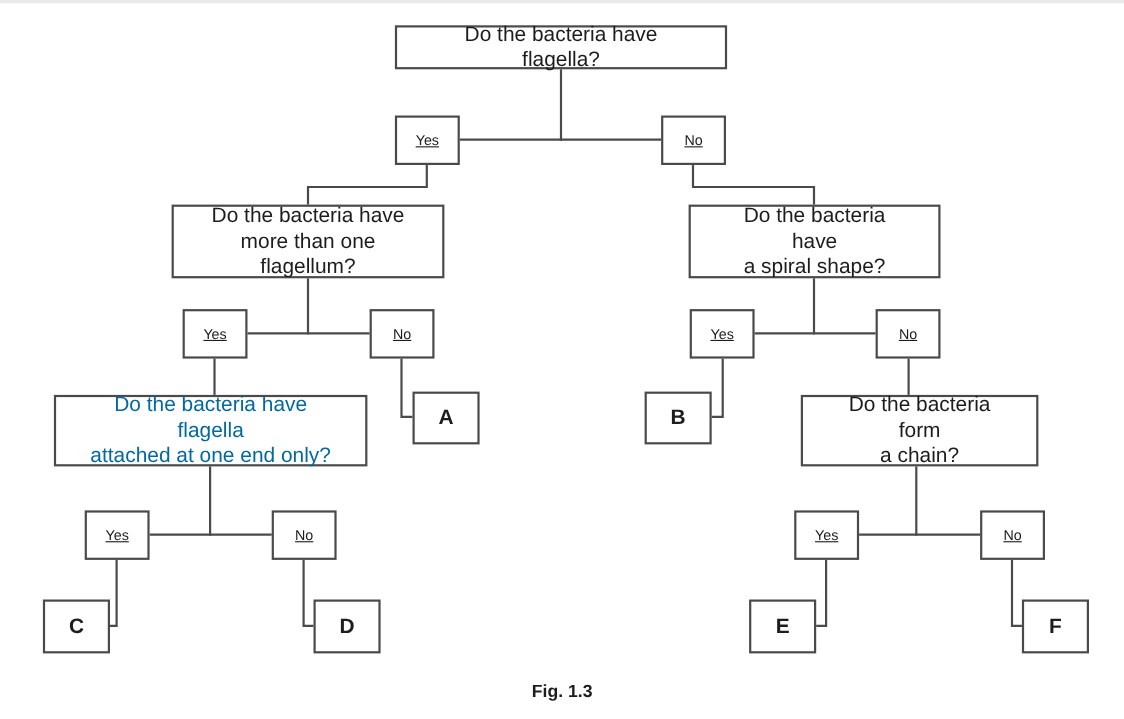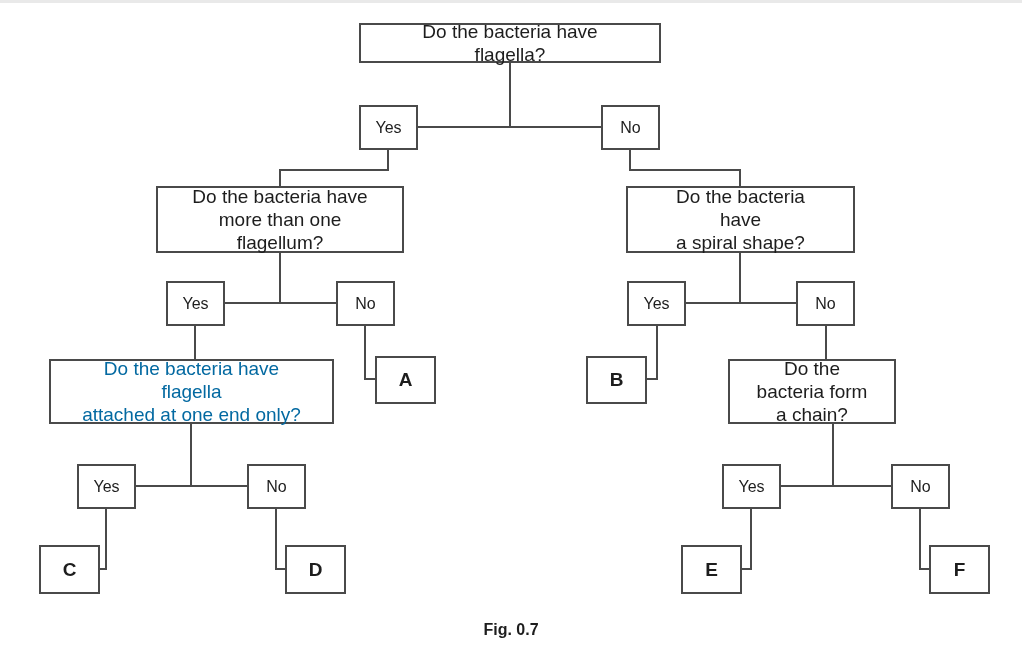--- a/index.html
+++ b/index.html
@@ -40,21 +40,22 @@
     justify-content: center;
     text-align: center;
     color: #1d1d1d;
     line-height: 1.22;
   }
   .node.question {
     font-size: 19px;
     padding: 2px 25px;
   }
   .node.answer {
-    font-size: 16px;
+    font-size: 13px;
+    text-decoration: underline;
   }
   .node.outcome {
     font-size: 19px;
     font-weight: bold;
   }
   .node .label {
     display: block;
     white-space: pre-line;
   }
   #caption {
@@ -147,32 +148,32 @@
   <div class="node answer" style="left: 627px; top: 281px; width: 59px; height: 45px; border-color: rgb(74, 74, 74); color: rgb(29, 29, 29);">
     <span class="label">Yes</span>
   </div>
   <div class="node answer" style="left: 796px; top: 281px; width: 59px; height: 45px; border-color: rgb(74, 74, 74); color: rgb(29, 29, 29);">
     <span class="label">No</span>
   </div>
   <div class="node outcome" style="left: 586px; top: 356px; width: 61px; height: 48px; border-color: rgb(74, 74, 74); color: rgb(29, 29, 29);">
     <span class="label">B</span>
   </div>
 
-  <div class="node question" style="left: 728px; top: 359px; width: 168px; height: 65px; border-color: rgb(74, 74, 74); color: rgb(29, 29, 29);">
+  <div class="node question" style="left: 728px; top: 359px; width: 216px; height: 65px; border-color: rgb(74, 74, 74); color: rgb(29, 29, 29);">
     <span class="label">Do the bacteria form
 a chain?</span>
   </div>
   <div class="node answer" style="left: 722px; top: 464px; width: 59px; height: 45px; border-color: rgb(74, 74, 74); color: rgb(29, 29, 29);">
     <span class="label">Yes</span>
   </div>
   <div class="node answer" style="left: 891px; top: 464px; width: 59px; height: 45px; border-color: rgb(74, 74, 74); color: rgb(29, 29, 29);">
     <span class="label">No</span>
   </div>
   <div class="node outcome" style="left: 681px; top: 545px; width: 61px; height: 49px; border-color: rgb(74, 74, 74); color: rgb(29, 29, 29);">
     <span class="label">E</span>
   </div>
   <div class="node outcome" style="left: 929px; top: 545px; width: 61px; height: 49px; border-color: rgb(74, 74, 74); color: rgb(29, 29, 29);">
     <span class="label">F</span>
   </div>
 
-  <div id="caption">Fig. 0.7</div>
+  <div id="caption">Fig. 1.3</div>
 
 </div>
 
 </body></html>

